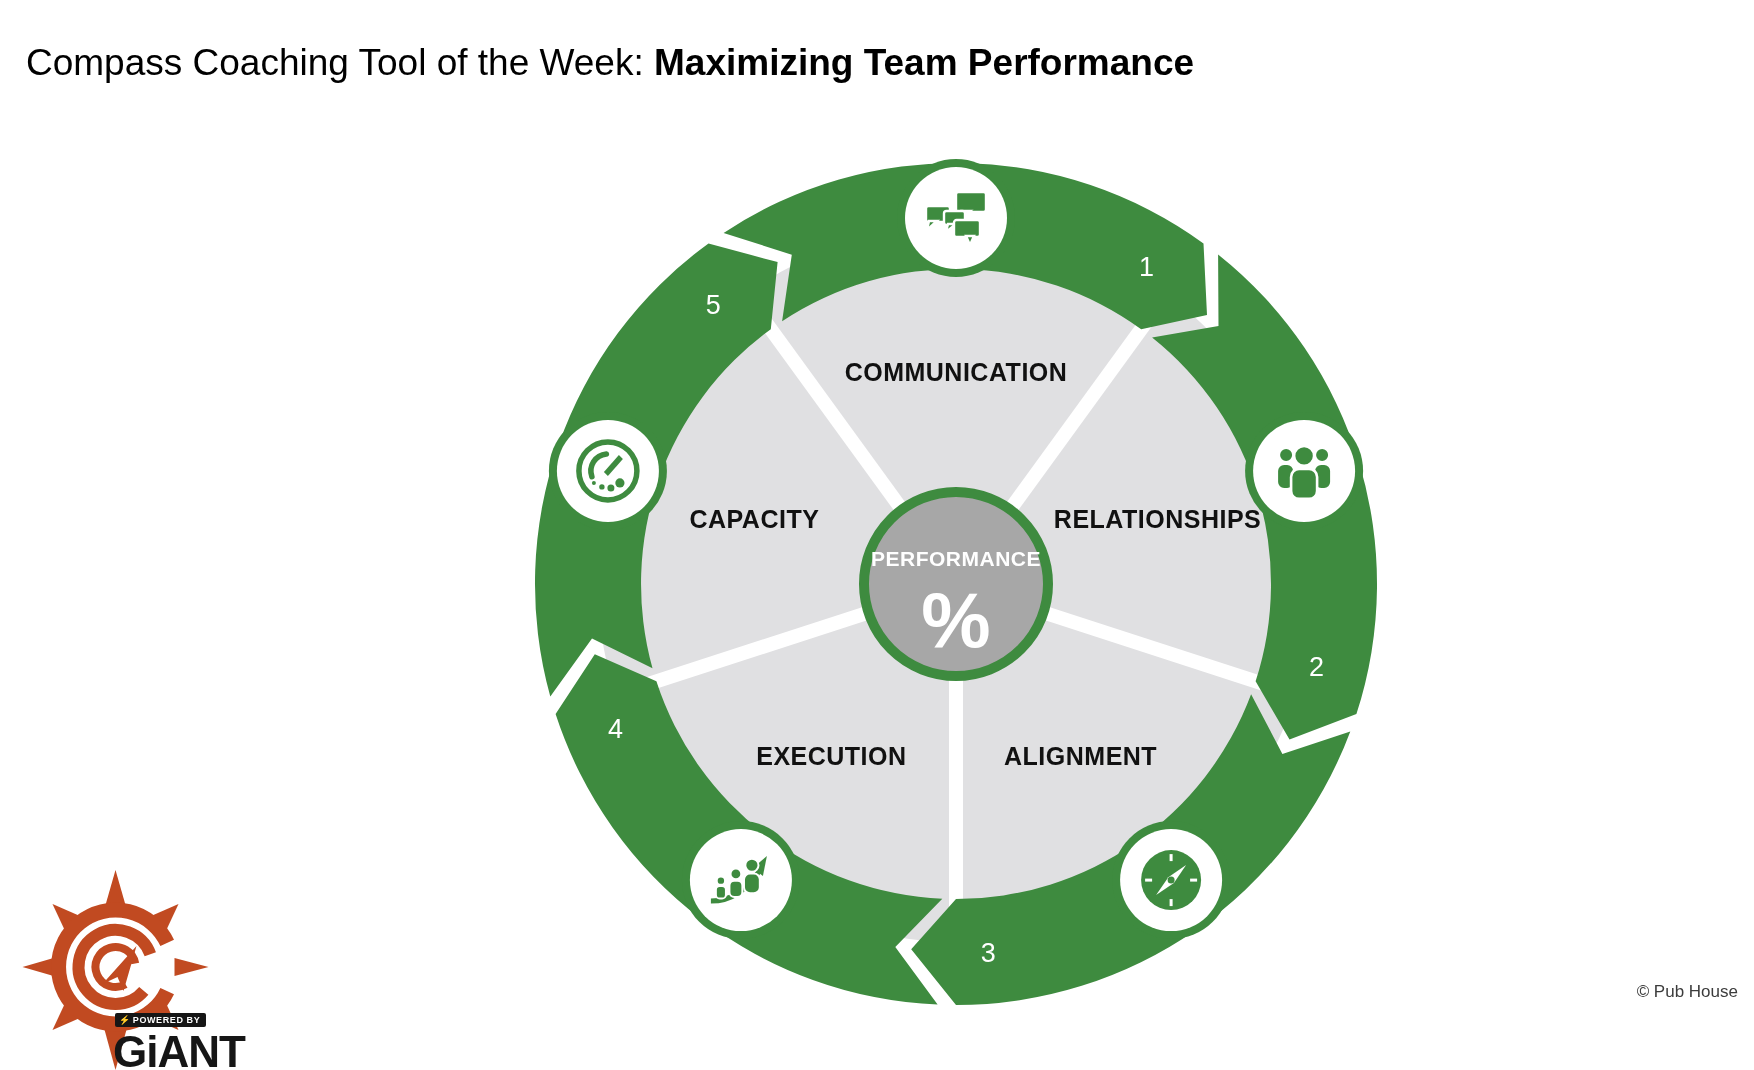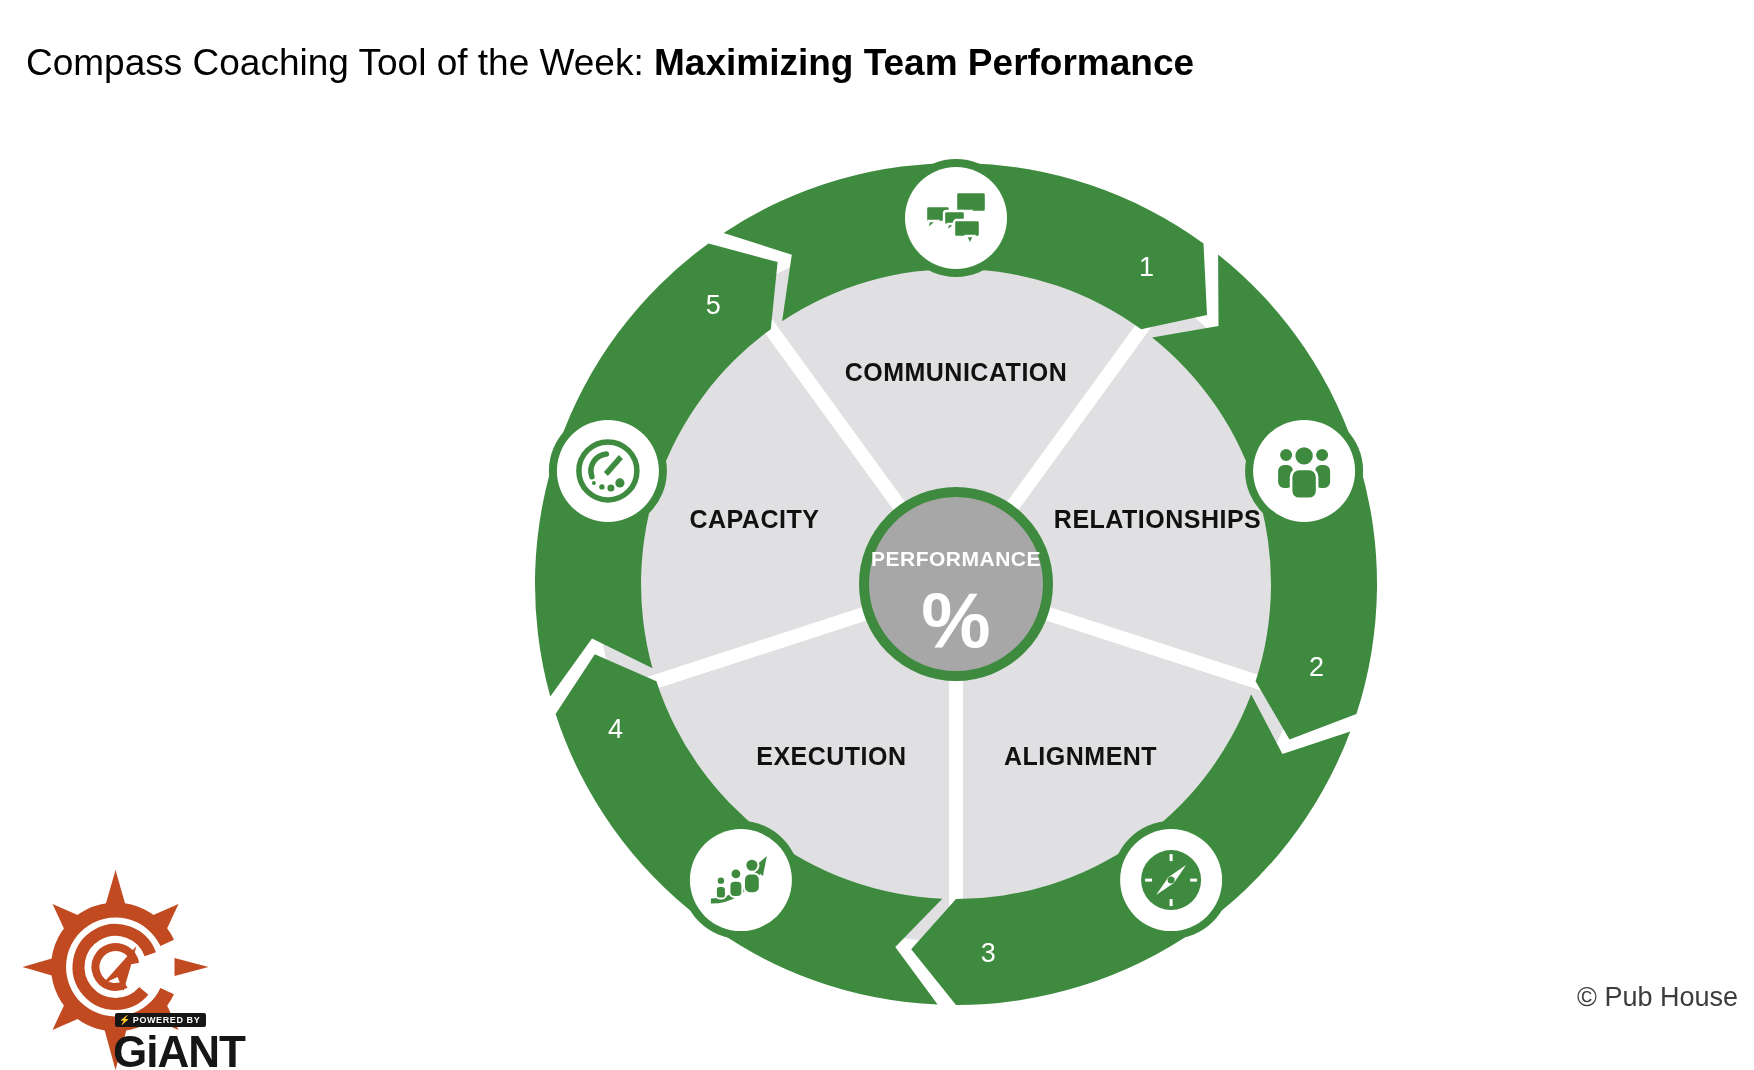--- a/index.html
+++ b/index.html
@@ -7,21 +7,21 @@
         font-family:"Liberation Sans",sans-serif;}
   .title{position:absolute;left:26px;top:42px;font-size:37px;color:#000;white-space:nowrap;}
   .title .b{font-weight:bold;}
   svg.wheel{position:absolute;left:0;top:0;}
   .logo-wrap{position:absolute;left:18px;top:870px;width:210px;height:200px;}
   .powered-badge{position:absolute;left:97px;top:143px;background:#161616;color:#fff;
         font-size:9px;font-weight:bold;letter-spacing:.6px;padding:2px 6px 2px 4px;border-radius:2px;
         display:flex;align-items:center;gap:2px;}
   .brand{position:absolute;left:95px;top:157px;font-size:44px;font-weight:800;color:#161616;
         letter-spacing:-1px;}
-  .copyright{position:absolute;right:16px;top:982px;font-size:27px;color:#3c3c3c;}
+  .copyright{position:absolute;right:16px;top:982px;font-size:17px;color:#3c3c3c;}
 </style>
 </head>
 <body>
 
 <div class="page">
 
   <div class="title"><span>Compass Coaching Tool of the Week: </span><span class="b">Maximizing Team Performance</span></div>
 
   <svg class="wheel" width="1754" height="1070" viewBox="0 0 1754 1070">
       <path d="M751.2,290.3 A358,358 0 0 1 1160.8,290.3 L965.6,558.9 L946.4,558.9 Z" fill="#e0e0e2"></path>

